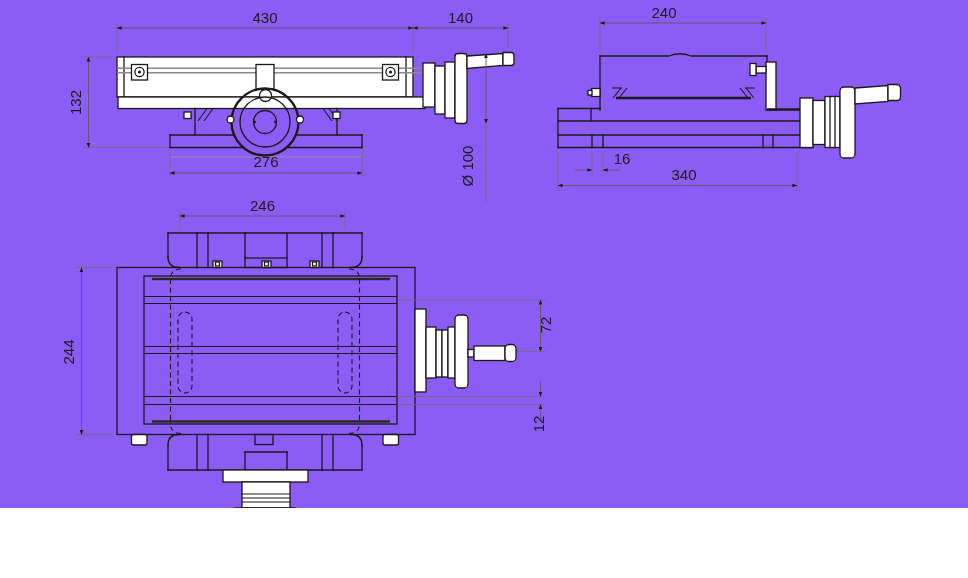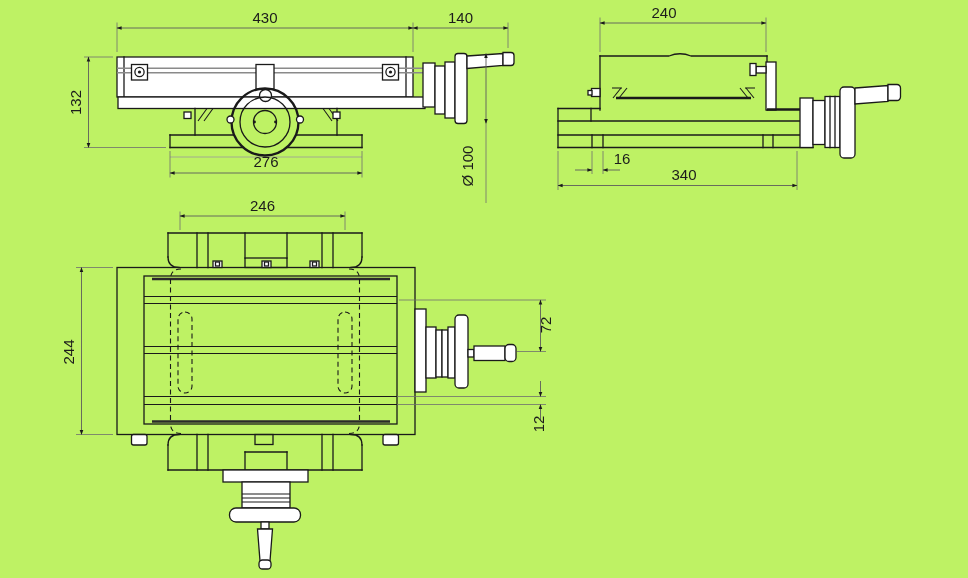--- a/index.html
+++ b/index.html
@@ -1,16 +1,16 @@
 <!DOCTYPE html>
 <html><head>
 <meta charset="utf-8">
 <style>
   html,body{margin:0;padding:0;background:#ffffff;}
-  .page{width:968px;height:578px;background:#bef264;position:relative;overflow:hidden;
+  .page{width:968px;height:508px;background:#8b5cf6;position:relative;overflow:hidden;
         font-family:"Liberation Sans", sans-serif;}
   svg{display:block;}
   
   .g   {stroke:#1a1a1a;stroke-width:1.3;fill:none;stroke-linecap:square;}
   .gw  {stroke:#1a1a1a;stroke-width:1.3;fill:#ffffff;}
   .gth {stroke:#1a1a1a;stroke-width:2.3;fill:none;}
   .gthk{stroke:#2a2a2a;stroke-width:2.6;fill:none;}
   .gray{stroke:#8a8a8a;stroke-width:1.6;fill:none;}
   .gray2{stroke:#9a9a9a;stroke-width:0.8;fill:none;}
   .dash{stroke:#1a1a1a;stroke-width:1.1;fill:none;stroke-dasharray:5,3.5;}

